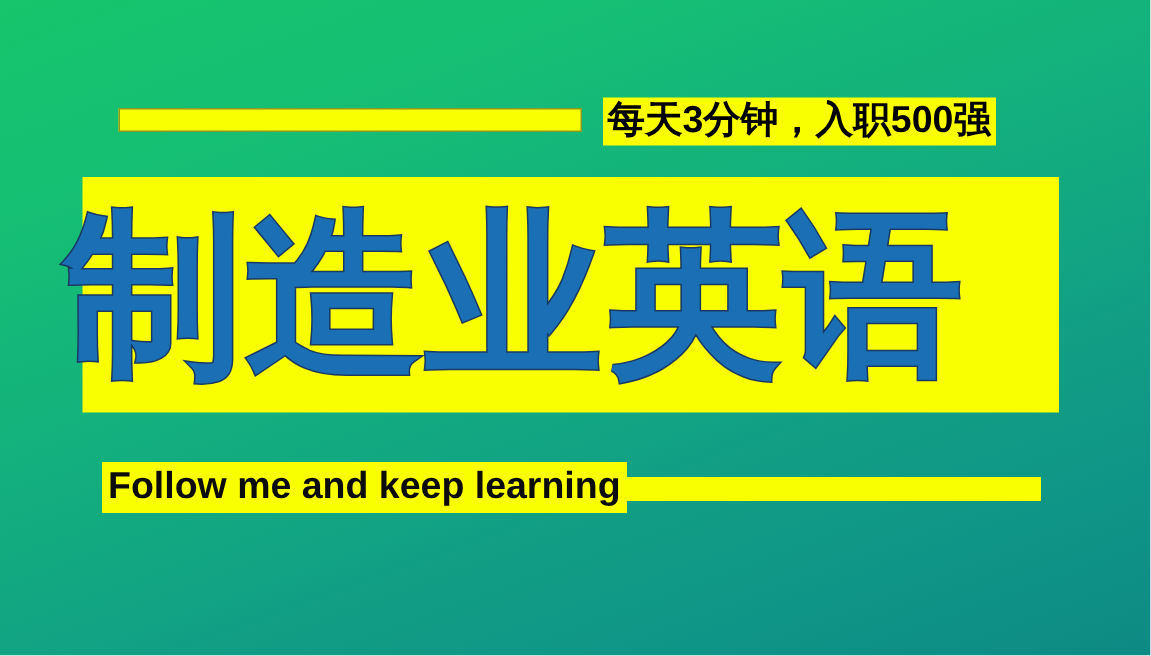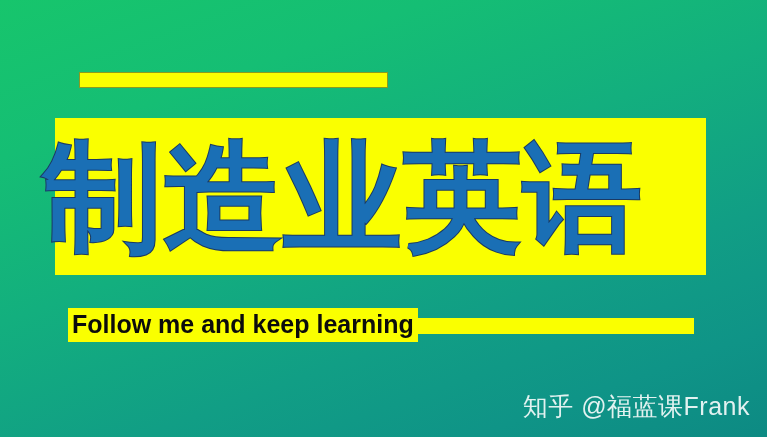--- a/index.html
+++ b/index.html
@@ -115,24 +115,24 @@
     letter-spacing: 0.5px;
   }
 </style>
 </head>
 <body>
 
 <div id="poster">
 
   <div class="top-bar"></div>
 
+  <div class="top-tagline">每天3分钟，入职500强</div>
 
   <div class="title-banner">
     <div class="title-text">制造业英语</div>
   </div>
 
   <div class="follow-text">Follow me and keep learning</div>
 
   <div class="bottom-bar"></div>
 
-  <div class="watermark">知乎 @福蓝课Frank</div>
 
 </div>
 
 </body></html>

